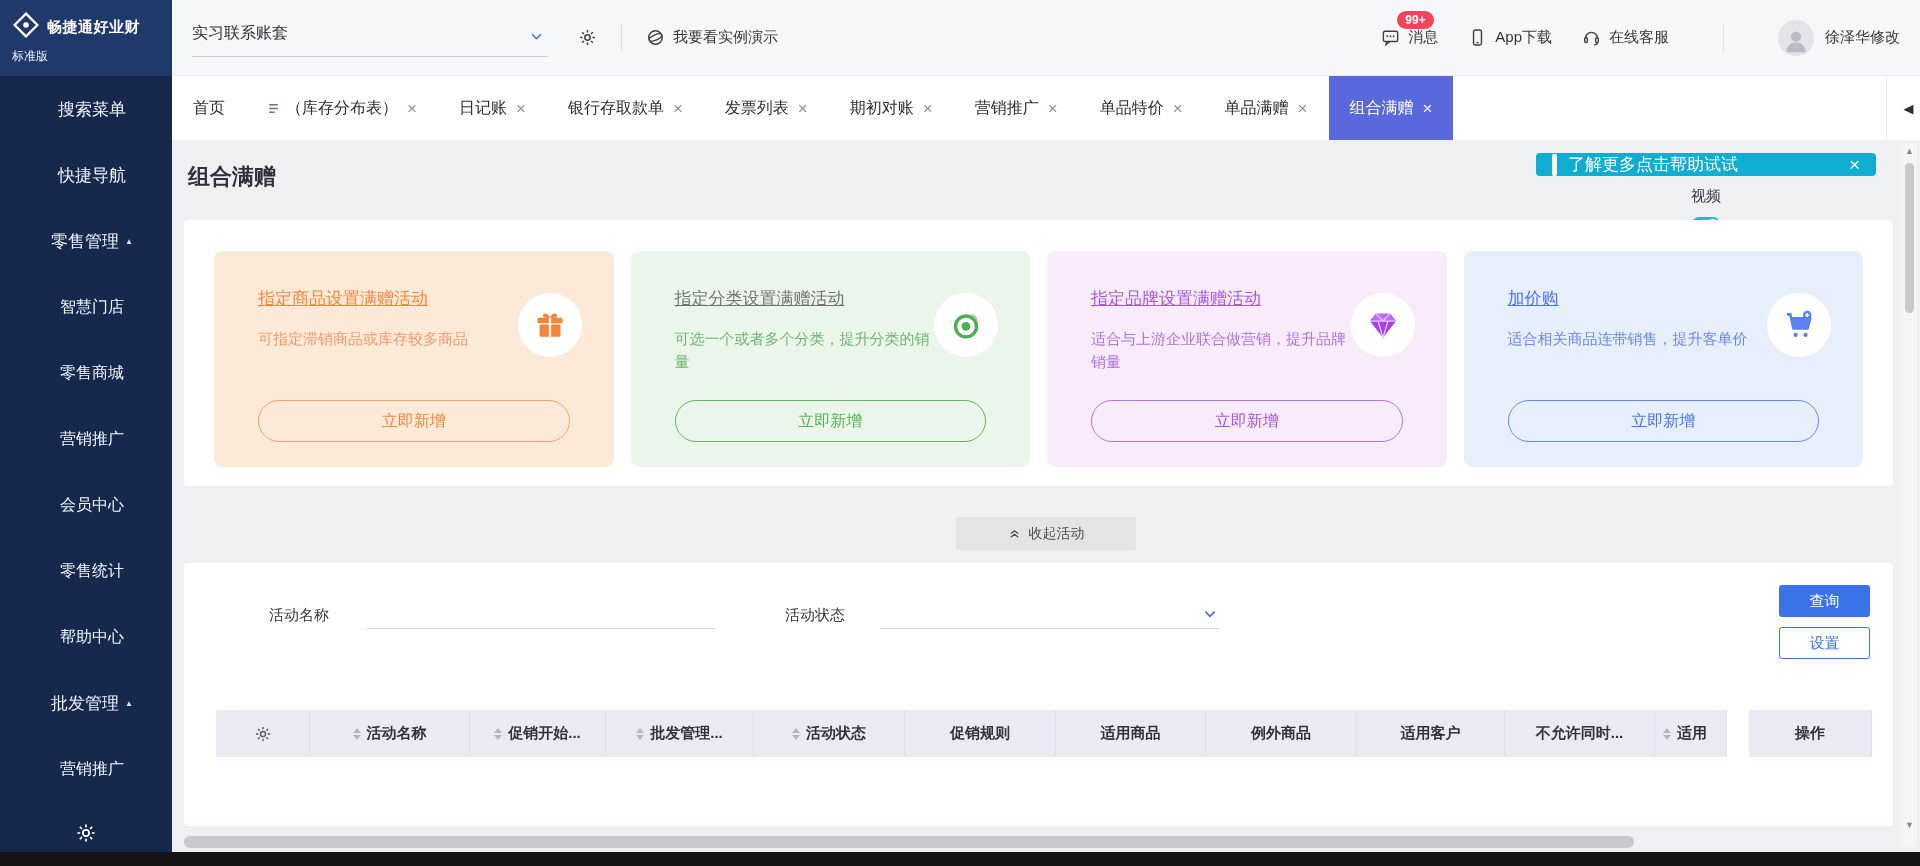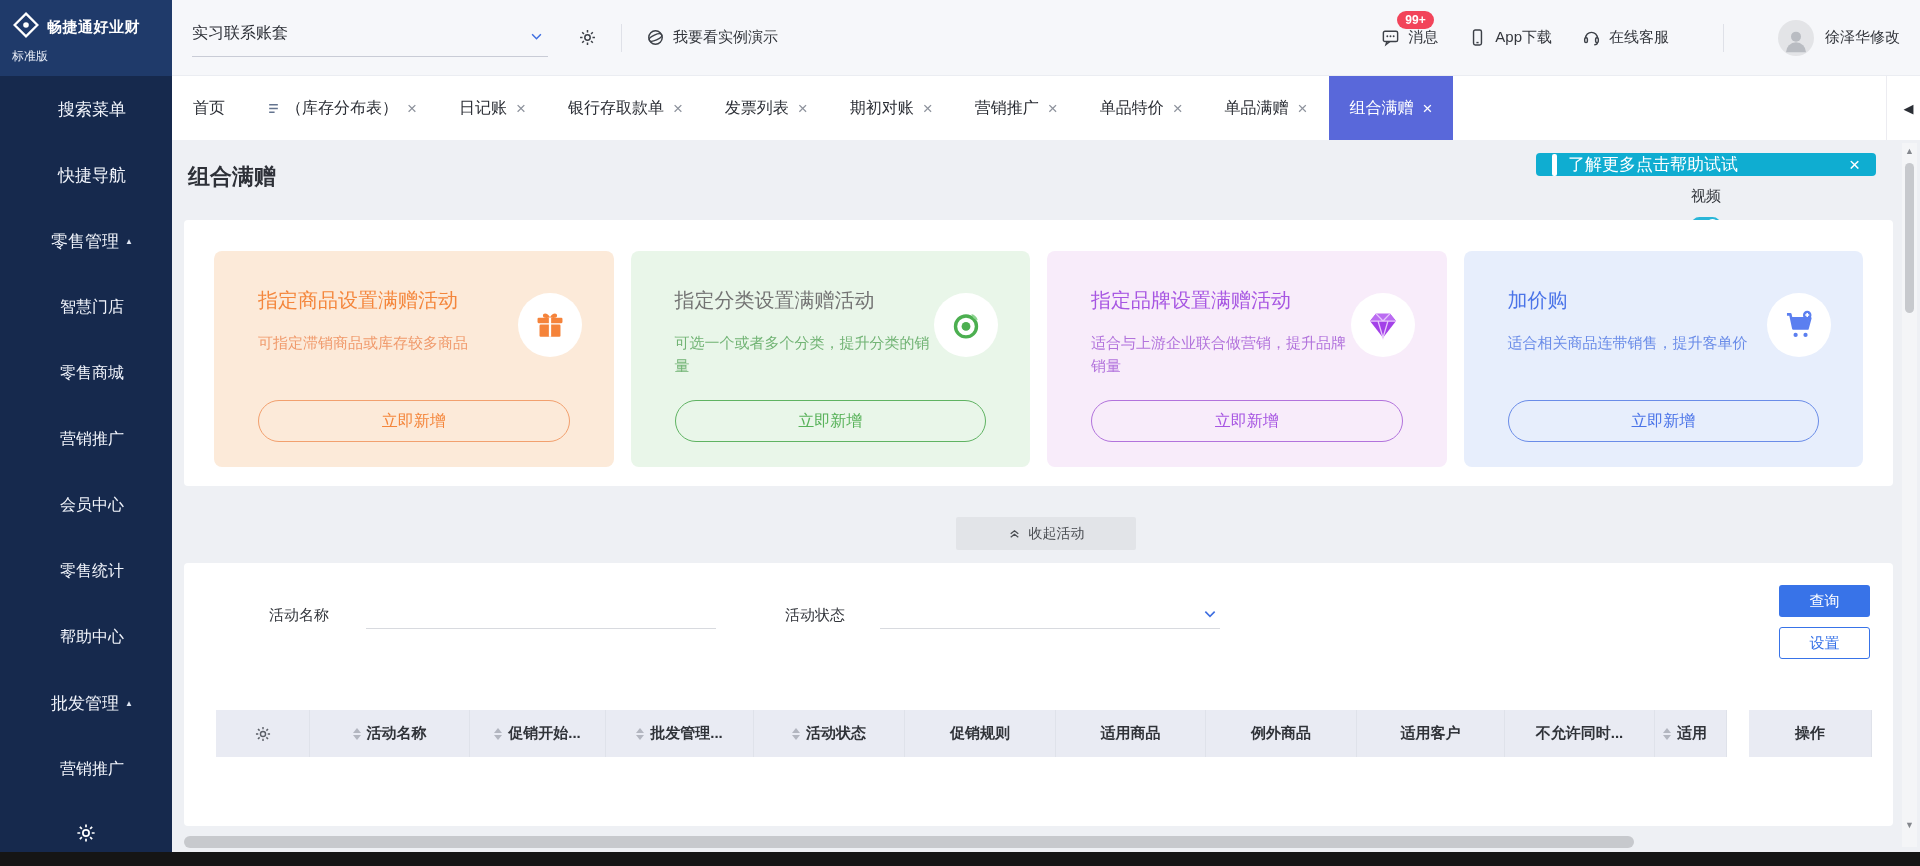--- a/index.html
+++ b/index.html
@@ -65,21 +65,21 @@
   .tt-close { margin-left:12px; font-size:19px; cursor:pointer; }
   .video-label, .help-label { font-size:15px; color:#34373d; cursor:pointer; }
   .toggle { width:30px; height:17px; background:#29b6d8; border-radius:9px; position:relative; cursor:pointer; flex:none; }
   .toggle .knob { position:absolute; right:2px; top:2px; width:13px; height:13px; background:#fff; border-radius:50%; }
   .qmark { width:17px; height:17px; border:1.5px solid #5a5e66; border-radius:50%; color:#5a5e66; font-size:12px; display:flex; align-items:center; justify-content:center; cursor:pointer; flex:none; }
 
   .panel { position:absolute; background:#fff; border-radius:4px; }
   .panel-cards { left:12px; top:80px; width:1709px; height:266px; }
   .cards { display:flex; gap:17px; padding:31px 30px 19px 30px; height:100%; }
   .card { flex:1; border-radius:8px; position:relative; padding:36px 30px 0 44px; }
-  .card-title { font-size:20px; font-weight:500; }
+  .card-title { font-size:17px; font-weight:500;text-decoration:underline; }
   .card-desc { font-size:15px; margin-top:17px; line-height:1.55; width:258px; }
   .card-icon { position:absolute; right:32px; top:42px; width:64px; height:64px; background:#fff; border-radius:50%; display:flex; align-items:center; justify-content:center; }
   .card-icon svg { width:34px; height:34px; display:none; }
   .card-btn { position:absolute; left:44px; right:44px; bottom:25px; height:42px; border-radius:21px; background:transparent; display:flex; align-items:center; justify-content:center; font-size:16px; cursor:pointer; border:1px solid; font-family:inherit; }
   .card.orange { background:#fcead9; }
   .card.orange .card-title { color:#f4863c; } .card.orange .card-desc { color:#f09a6c; }
   .card.orange .card-btn { color:#f4863c; border-color:#f2a06e; }
   .card.orange .icon-gift { display:block; }
   .card.green { background:#e9f6e9; }
   .card.green .card-title { color:#737373; } .card.green .card-desc { color:#72b475; }

